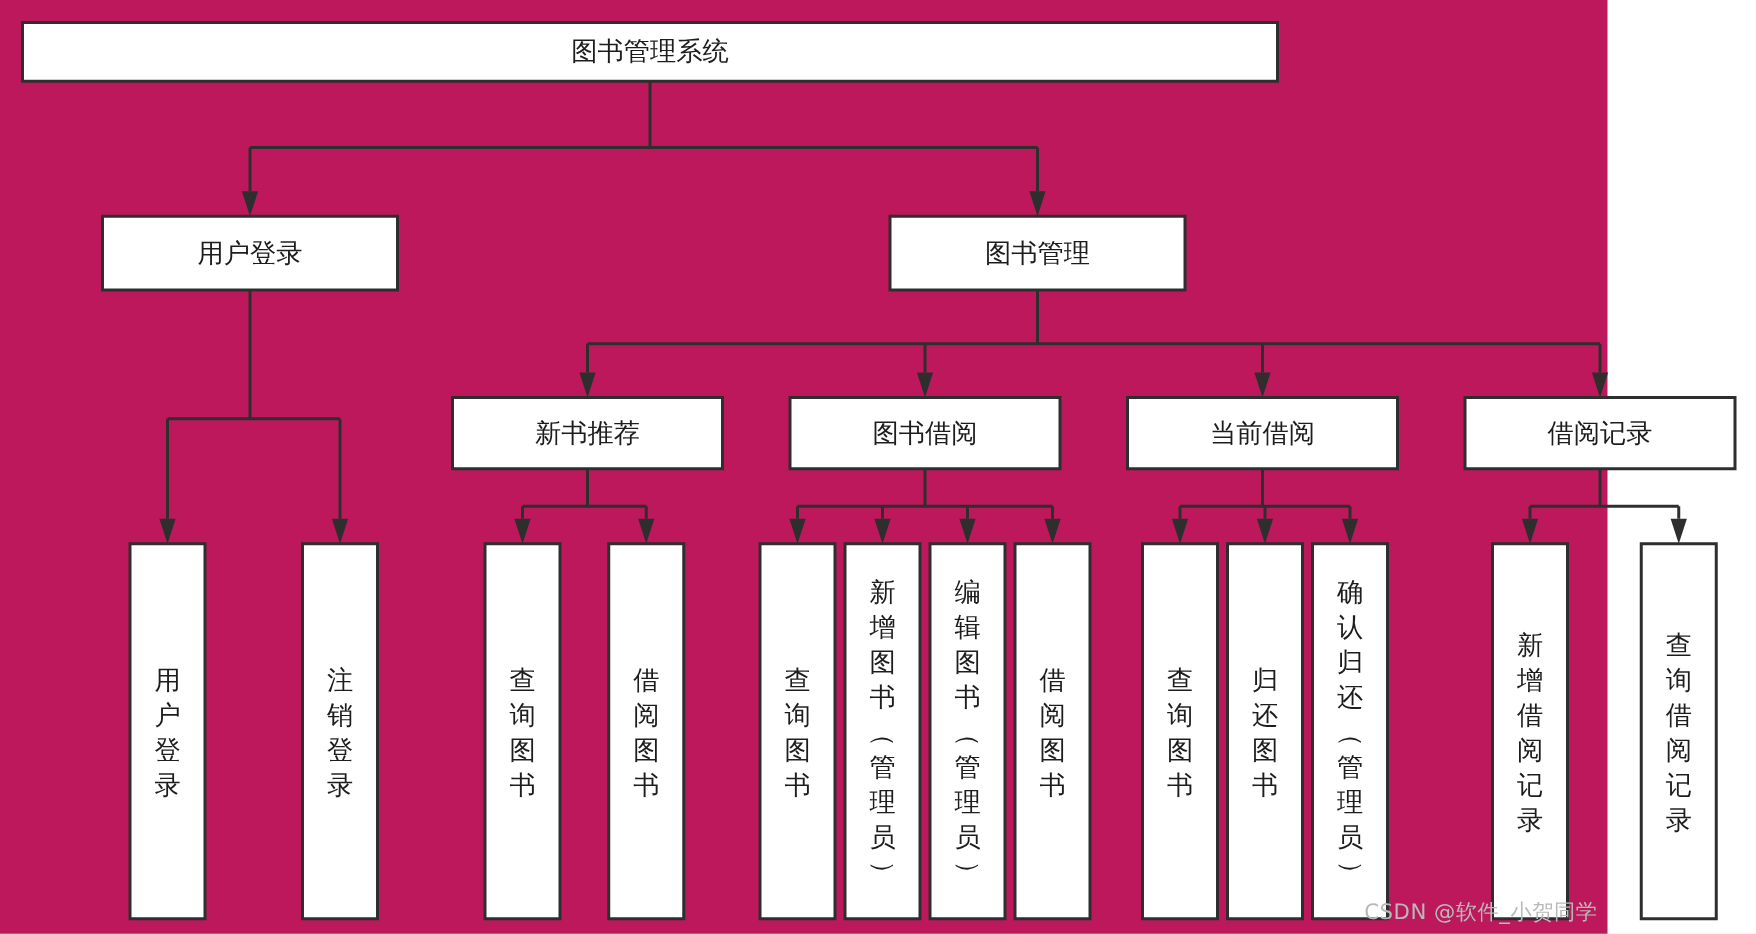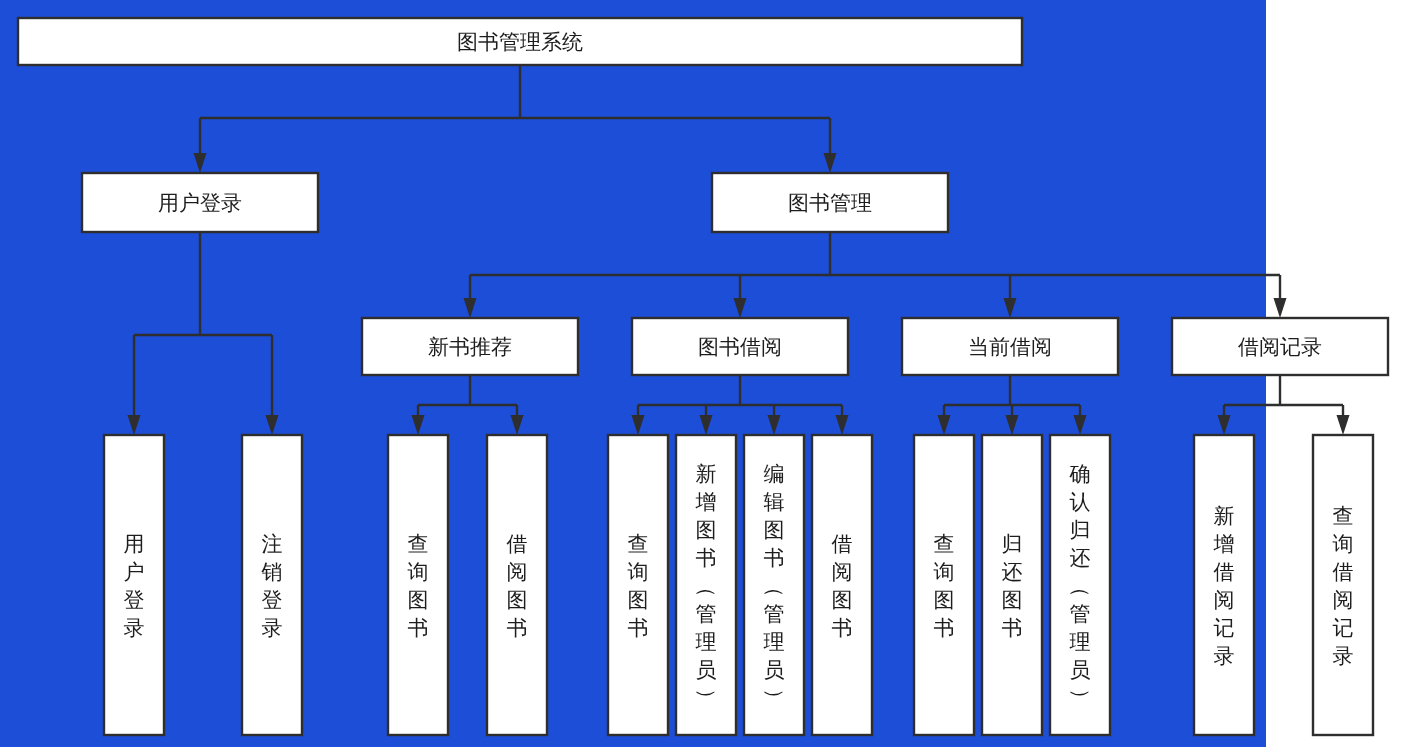--- a/index.html
+++ b/index.html
@@ -12,21 +12,22 @@
     width: 1405px;
     height: 747px;
     font-family: "DejaVu Sans", "Liberation Sans", sans-serif;
     overflow: hidden;
     position: relative;
   }
   #diagram-root {
     position: relative;
     width: 1266px;
     height: 747px;
-    background: #1d4ed8;
+    background: #be185d;
+    padding-left: 20px;
   }
   svg.diagram-canvas {
     position: absolute;
     left: 0;
     top: 0;
     width: 1405px;
     height: 747px;
     display: block;
   }
   .node-box {
@@ -289,13 +290,14 @@
           <text x="1343" y="522.84" class="node-label-v">查</text>
           <text x="1343" y="550.84" class="node-label-v">询</text>
           <text x="1343" y="578.84" class="node-label-v">借</text>
           <text x="1343" y="606.84" class="node-label-v">阅</text>
           <text x="1343" y="634.84" class="node-label-v">记</text>
           <text x="1343" y="662.84" class="node-label-v">录</text>
           <title>查询借阅记录</title>
         </g>
       </g>
   </svg>
+  <div class="watermark">CSDN @软件_小贺同学</div>
 </div>
 
 </body></html>

